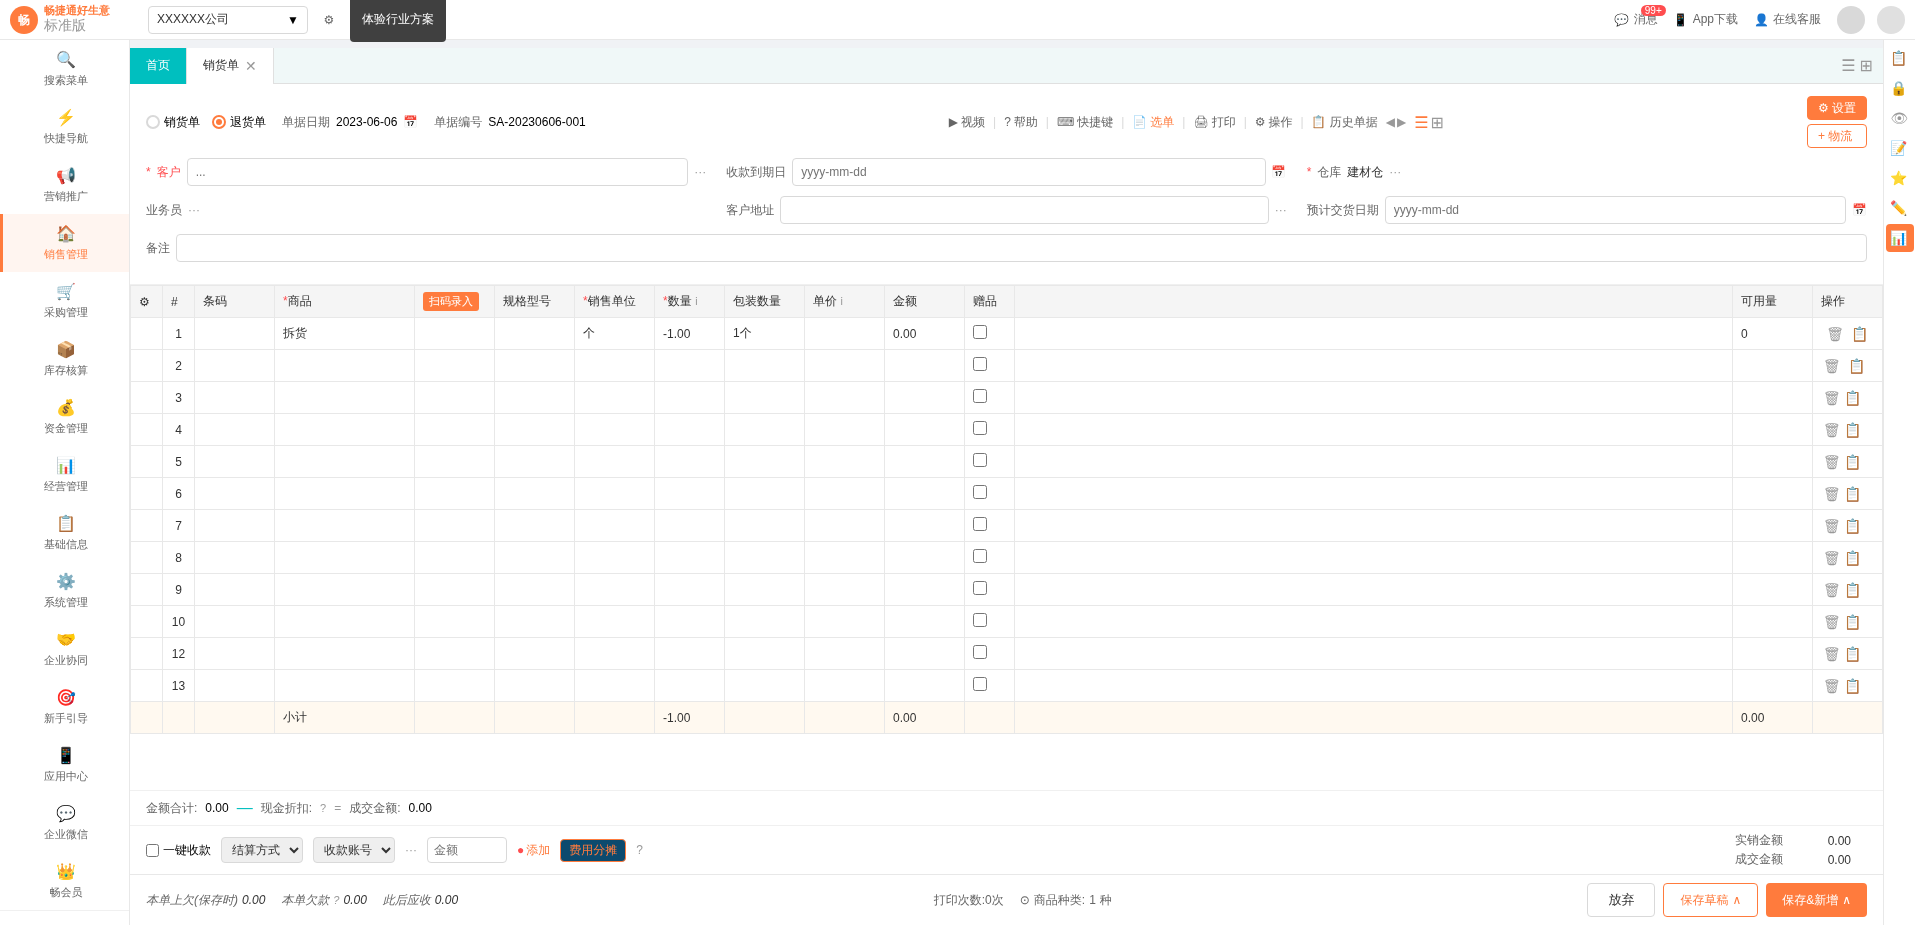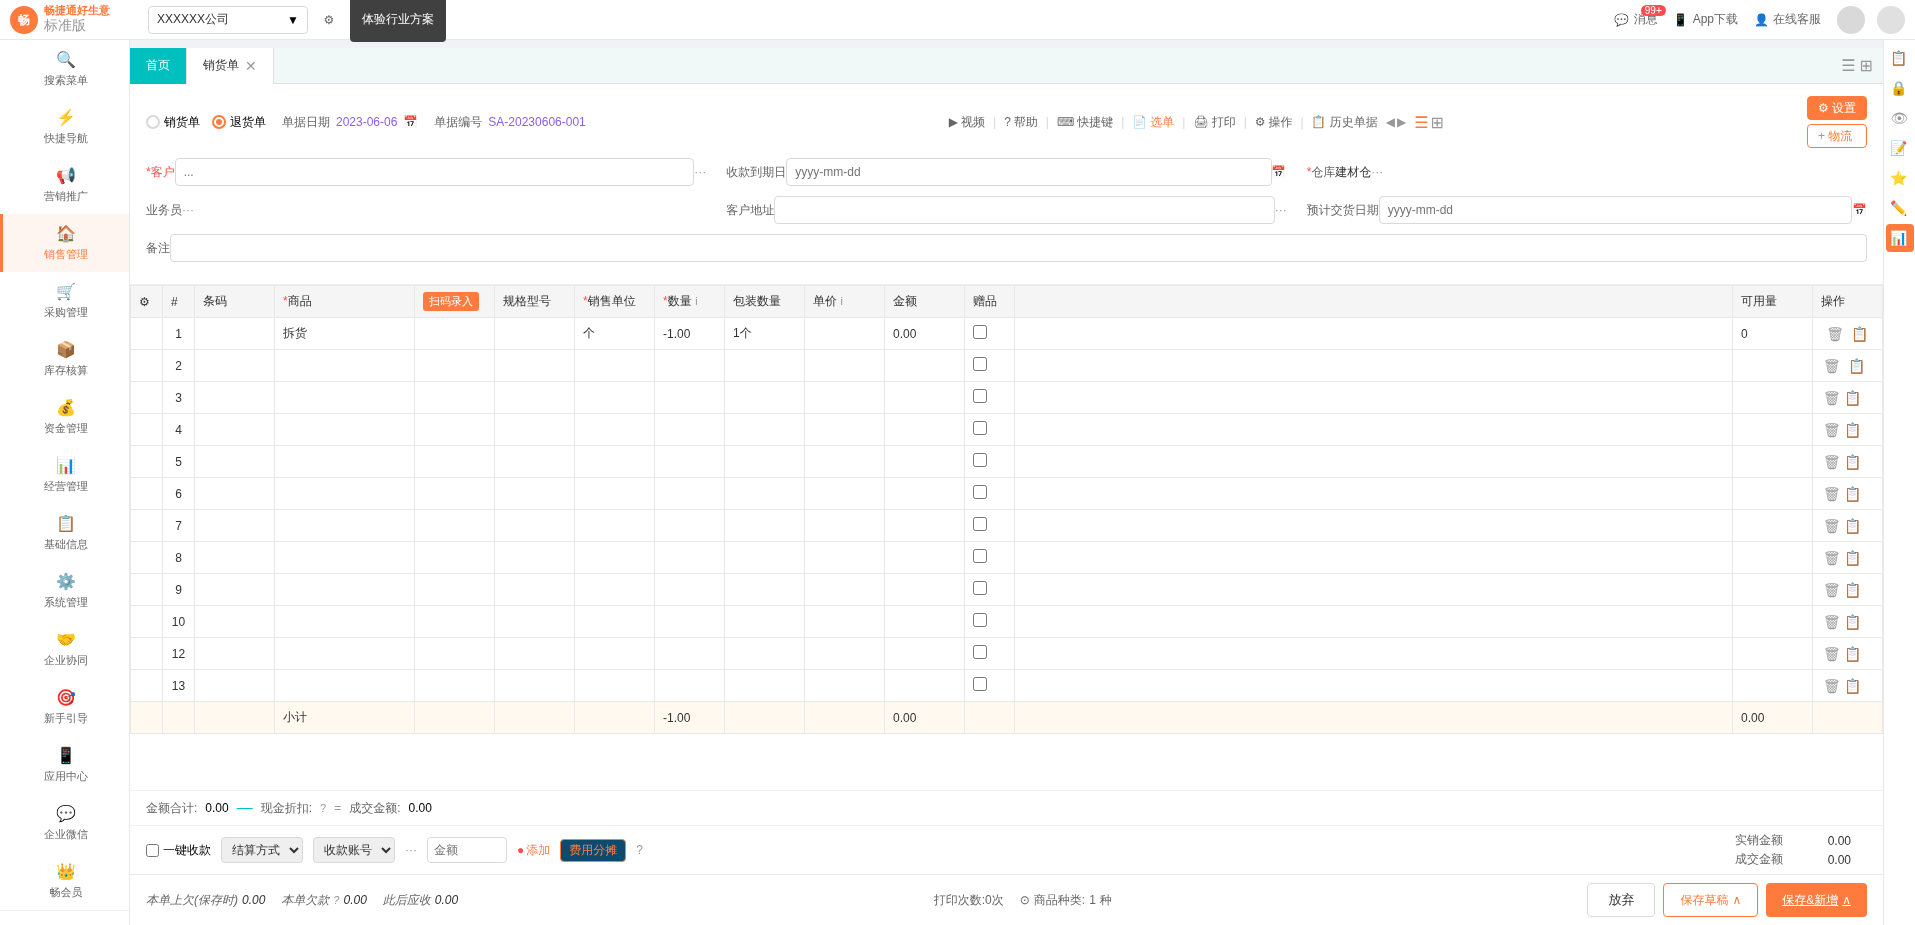--- a/index.html
+++ b/index.html
@@ -45,24 +45,24 @@
 
     
     .form-area { background: #fff; padding: 12px 16px; border-bottom: 1px solid #f0f0f0; }
     .radio-group { display: flex; gap: 12px; align-items: center; }
     .radio-item { display: flex; align-items: center; gap: 4px; cursor: pointer; }
     .radio-dot { width: 14px; height: 14px; border-radius: 50%; border: 2px solid #d9d9d9; display: flex; align-items: center; justify-content: center; }
     .radio-dot.selected { border-color: #ff7b3d; }
     .radio-dot.selected::after { content: ''; width: 6px; height: 6px; border-radius: 50%; background: #ff7b3d; display: block; }
     .form-field { display: flex; align-items: center; gap: 6px; }
     .field-label { color: #666; white-space: nowrap; }
-    .field-value { color: #8b5cf6; }
+    .field-value { color: #000000; }
     .field-required::before { content: '* '; color: #ff4d4f; }
     .form-row { display: flex; gap: 20px; margin-bottom: 10px; align-items: center; }
-    .form-col { display: flex; align-items: center; flex: 1; }
+    .form-col { display: flex; align-items: center; gap: 6px; flex: 1; }
     .form-input { border: 1px solid #d9d9d9; border-radius: 4px; padding: 4px 8px; min-width: 160px; height: 28px; color: #999; flex: 1; outline: none; }
     .more-btn { color: #999; cursor: pointer; font-size: 12px; }
     .date-icon { color: #999; cursor: pointer; }
     .action-btns { margin-left: auto; display: flex; flex-direction: column; gap: 4px; }
     .action-btn { border: 1px solid #ff7b3d; color: #ff7b3d; background: white; border-radius: 4px; padding: 2px 10px; cursor: pointer; font-size: 12px; height: 24px; display: flex; align-items: center; gap: 4px; white-space: nowrap; }
     .action-btn.orange-bg { background: #ff7b3d; color: white; }
     .toolbar-item { display: flex; align-items: center; gap: 3px; cursor: pointer; color: #666; }
     .toolbar-sep { color: #d9d9d9; }
 
     
@@ -110,21 +110,21 @@
 
     
     .footer-bar { background: #fff; padding: 8px 16px; border-top: 1px solid #e8e8e8; display: flex; align-items: center; gap: 16px; }
     .footer-stat { display: flex; align-items: center; gap: 4px; color: #666; font-style: italic; }
     .footer-stat-val { color: #333; }
     .print-info { color: #666; margin-left: auto; display: flex; align-items: center; gap: 8px; }
     .goods-type { display: flex; align-items: center; gap: 4px; color: #666; }
     .footer-actions { display: flex; gap: 8px; margin-left: auto; }
     .btn-discard { border: 1px solid #d9d9d9; background: white; color: #333; border-radius: 4px; padding: 6px 20px; cursor: pointer; font-size: 13px; height: 34px; }
     .btn-draft { border: 1px solid #ff7b3d; background: white; color: #ff7b3d; border-radius: 4px; padding: 6px 16px; cursor: pointer; font-size: 13px; height: 34px; display: flex; align-items: center; gap: 4px; }
-    .btn-save { background: #ff7b3d; color: white; border: none; border-radius: 4px; padding: 6px 16px; cursor: pointer; font-size: 13px; height: 34px; display: flex; align-items: center; gap: 4px; text-decoration: underline; }
+    .btn-save { background: #ff7b3d; color: white; border: none; border-radius: 4px; padding: 6px 16px; cursor: pointer; font-size: 13px; height: 34px; display: flex; align-items: center; gap: 4px; }
 
     
     .right-panel { width: 32px; background: #fff; border-left: 1px solid #e8e8e8; display: flex; flex-direction: column; align-items: center; padding: 4px 0; gap: 2px; }
     .right-panel-item { width: 28px; height: 28px; display: flex; align-items: center; justify-content: center; color: #999; cursor: pointer; border-radius: 4px; font-size: 14px; }
     .right-panel-item.active { color: #ff7b3d; }
 
     .col-num { width: 32px; text-align: center; color: #999; }
 
     .payment-area { background: #fff; padding: 6px 16px; border-top: 1px solid #f0f0f0; }
   </style>

